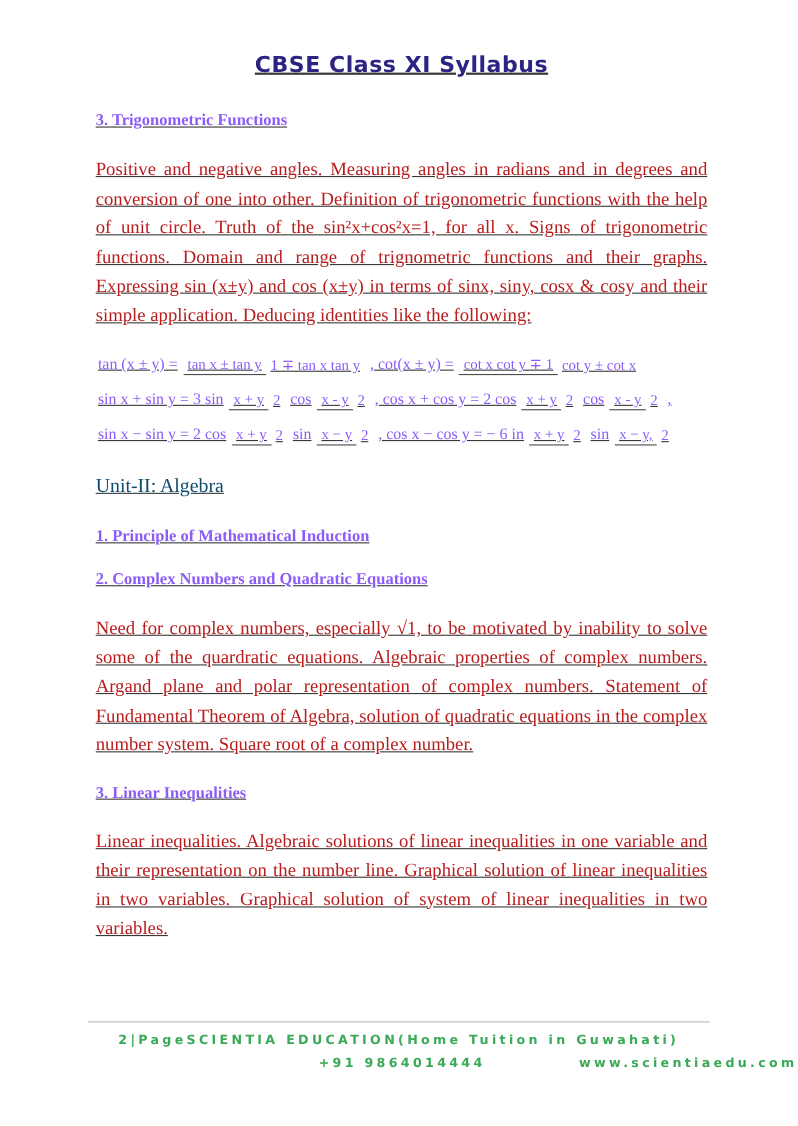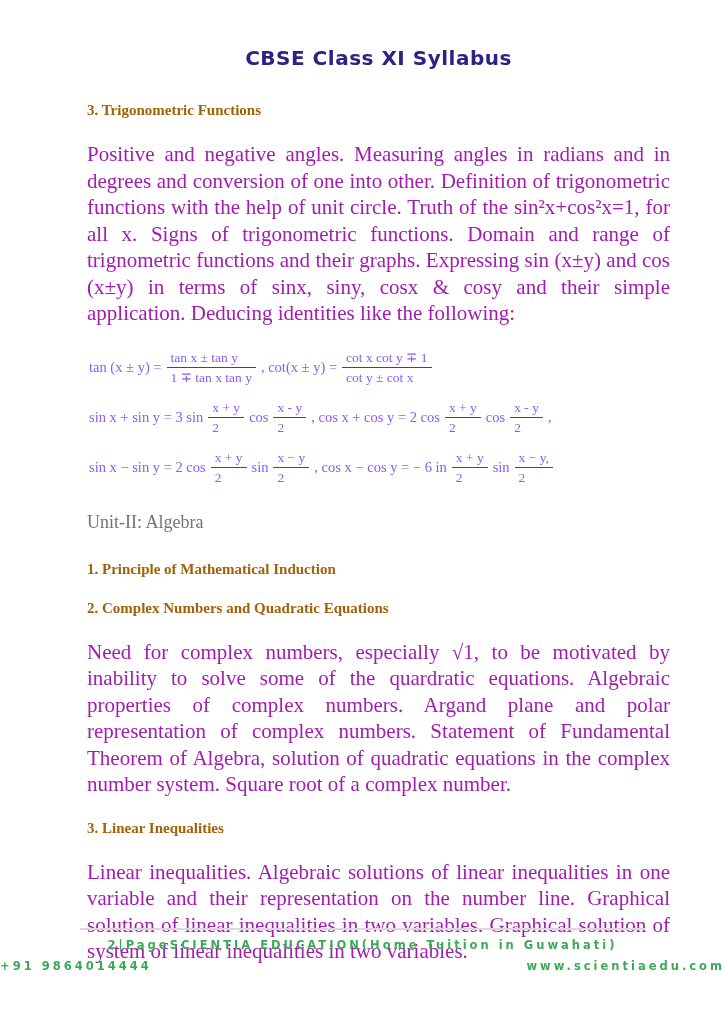--- a/index.html
+++ b/index.html
@@ -7,68 +7,69 @@
   body {
     background: #ffffff;
     font-family: "Liberation Serif", serif;
     color: #383838;
     position: relative;
     overflow: hidden;
   }
   .page {
     position: absolute;
     inset: 0;
-    padding: 46px 55px 0 87px;
+    padding: 46px 82px 0 87px;
+    text-decoration: underline;
   }
   .doc-title {
     text-align: center;
     font-family: "DejaVu Sans", sans-serif;
     font-weight: bold;
     font-size: 20px;
     color: #2b2483;
     letter-spacing: 0.5px;
     margin-bottom: 32px;
   }
   .section-heading {
     font-weight: bold;
     font-size: 15px;
-    color: #a16207;
+    color: #8b5cf6;
     margin-bottom: 22px;
   }
   .para {
-    font-size: 21px;
+    font-size: 17px;
     line-height: 26.5px;
     text-align: justify;
     margin-bottom: 22px;
-    color: #a21caf;
+    color: #b91c1c;
   }
   .unit-heading {
     font-size: 18px;
     font-weight: normal;
-    color: #737373;
+    color: #0c4a6e;
     margin: 4px 0 28px 0;
   }
   
   .formula-block {
     margin: 4px 0 26px 2px;
     font-size: 14.5px;
     color: #8b5cf6;
   }
   .formula-line {
     display: flex;
     align-items: center;
     gap: 5px;
     margin-bottom: 13px;
     flex-wrap: nowrap;
     white-space: nowrap;
   }
   .frac {
     display: inline-flex;
-    flex-direction: column;
-    text-align: left;
+    flex-direction: row;
+    text-align: right;
     vertical-align: middle;
     font-size: 13.5px;
     line-height: 17px;
   }
   .frac .num { border-bottom: 1px solid #4a4a4a; padding: 0 4px 1px 4px; }
   .frac .den { padding: 1px 4px 0 4px; }
   
   .footer {
     position: absolute;
     left: 0;
@@ -86,21 +87,22 @@
     font-family: "DejaVu Sans", sans-serif;
     font-weight: bold;
     color: #3baa58;
     font-size: 11.5px;
     letter-spacing: 3px;
     text-align: center;
     margin-top: 8px;
   }
   .footer-row2 {
     display: flex;
-    justify-content: space-between;
+    justify-content: flex-end;
+    gap: 85px;
     margin-top: 7px;
   }
 </style>
 </head>
 <body>
 
 <div class="page">
 
   <div class="doc-title">CBSE Class XI Syllabus</div>
 

